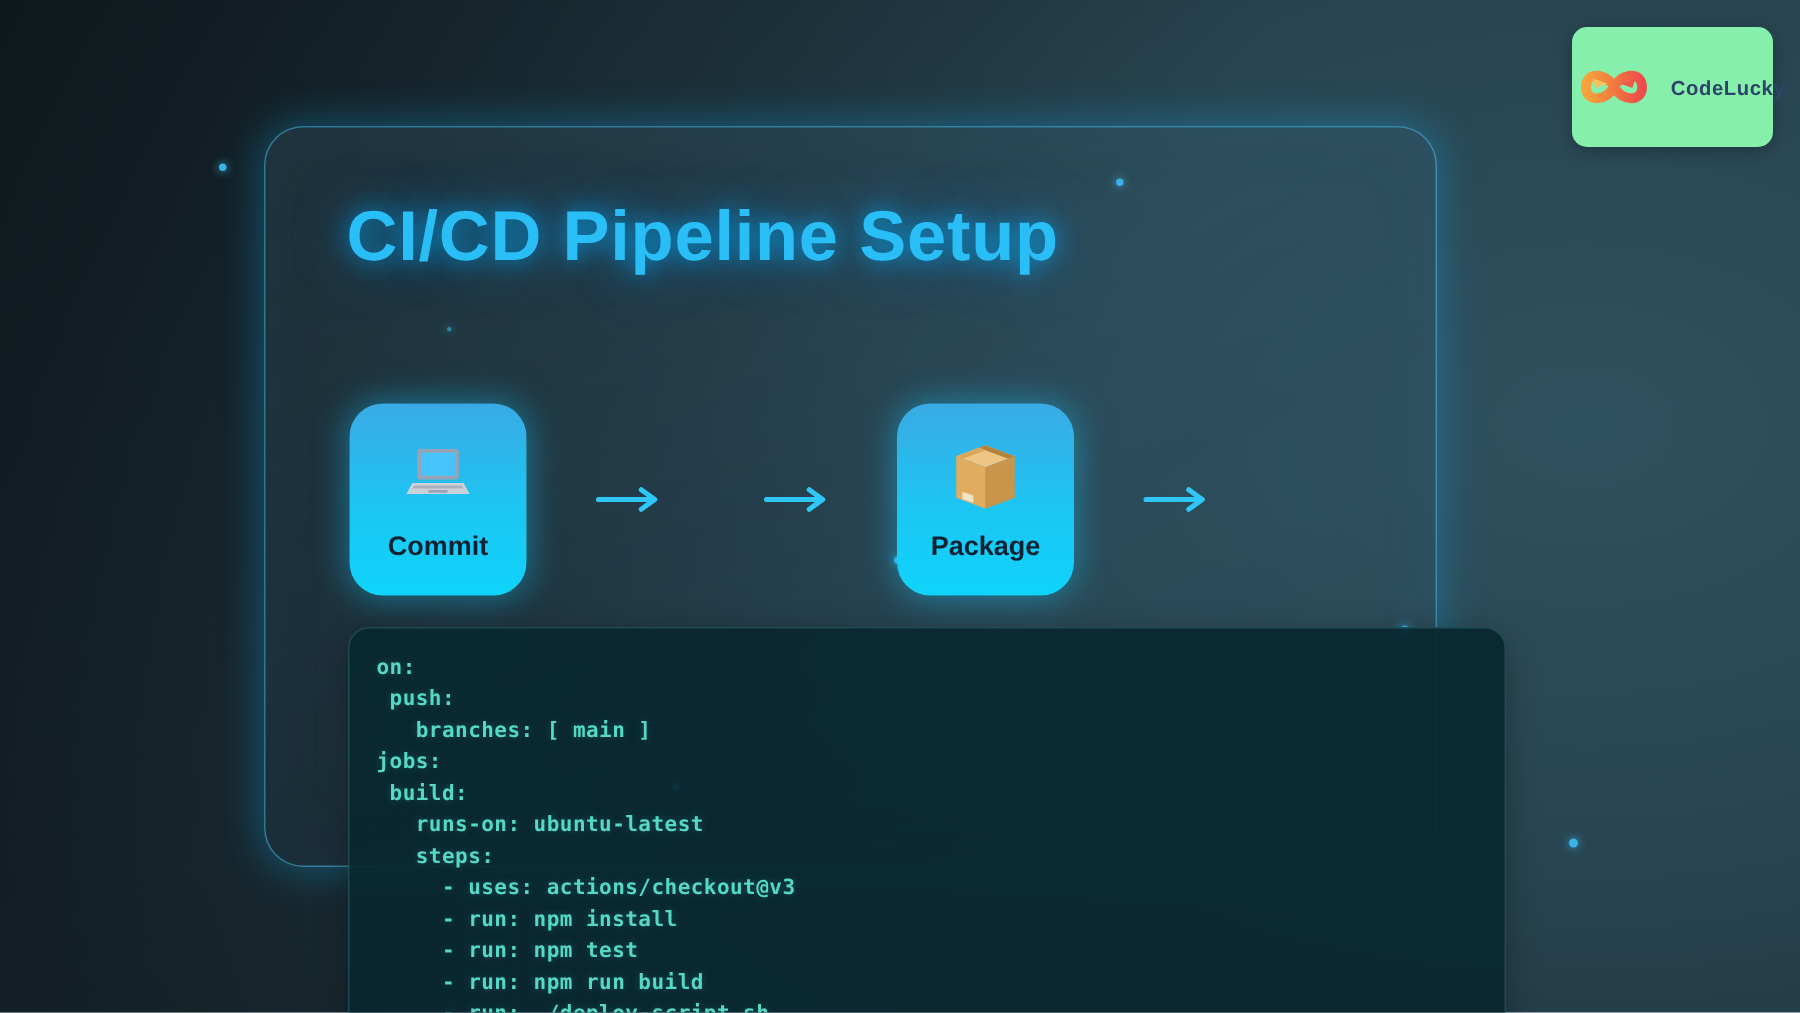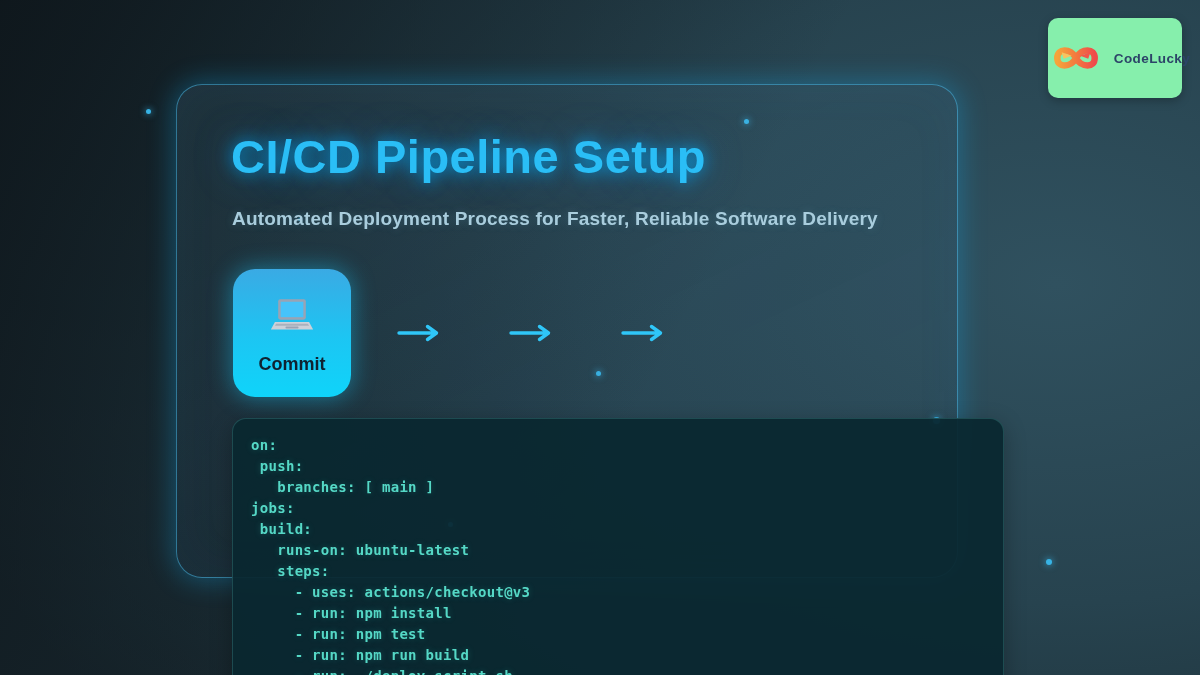--- a/index.html
+++ b/index.html
@@ -153,21 +153,20 @@
       <path d="M30 17 L44 22 L33 26 Z" fill="#f9c25e"></path>
       <path d="M70 17 L56 22 L67 26 Z" fill="#f2564a"></path>
     </svg>
   </span>
   <span class="brand-name">CodeLucky</span>
 </div>
 
 <div class="main-card">
 
   <h1 class="page-title">CI/CD Pipeline Setup</h1>
-  <p class="page-subtitle">Automated Deployment Process for Faster, Reliable Software Delivery</p>
 
   <div class="pipeline">
 
     <div class="pipeline-step">
       <svg class="step-icon" viewBox="0 0 64 64">
         <rect x="15" y="9" width="34" height="25" rx="2.5" fill="#9aa3b4"></rect>
         <rect x="18" y="12" width="28" height="19" fill="#46c3fa"></rect>
         <path d="M11 37 L53 37 L58 46 L6 46 Z" fill="#ccd1d9"></path>
         <path d="M12.5 39 L51.5 39 L53 41.5 L11 41.5 Z" fill="#aab1bd"></path>
         <rect x="24" y="42.6" width="16" height="2.4" rx="1" fill="#9aa3b4"></rect>
@@ -181,20 +180,31 @@
       </svg>
     </div>
 
 
     <div class="flow-arrow">
       <svg width="46" height="18" viewBox="0 0 46 18">
         <path d="M3 9 H39 M31.5 2.5 L40.5 9 L31.5 15.5" fill="none" stroke="#2fc6f8" stroke-width="3.4" stroke-linecap="round" stroke-linejoin="round"></path>
       </svg>
     </div>
 
+    <div class="pipeline-step">
+      <svg class="step-icon" viewBox="0 0 64 64">
+        <path d="M32 6 L56 15 L32 24 L8 15 Z" fill="#eec582"></path>
+        <path d="M8 15 L32 24 L32 58 L8 49 Z" fill="#e0ac5f"></path>
+        <path d="M56 15 L32 24 L32 58 L56 49 Z" fill="#c9954b"></path>
+        <path d="M26.5 8 L50.5 17 L56 15 L32 6 Z" fill="#b3823e"></path>
+        <path d="M26.5 8 L8 15 L13.5 17 L32 10 Z" fill="#d9a759"></path>
+        <rect x="13" y="40" width="9" height="6" rx="1" transform="skewY(18)" fill="#f4e9d2" opacity="0.9"></rect>
+      </svg>
+      <span class="step-label">Package</span>
+    </div>
 
     <div class="flow-arrow">
       <svg width="46" height="18" viewBox="0 0 46 18">
         <path d="M3 9 H39 M31.5 2.5 L40.5 9 L31.5 15.5" fill="none" stroke="#2fc6f8" stroke-width="3.4" stroke-linecap="round" stroke-linejoin="round"></path>
       </svg>
     </div>
 
 
   </div>
 </div>

